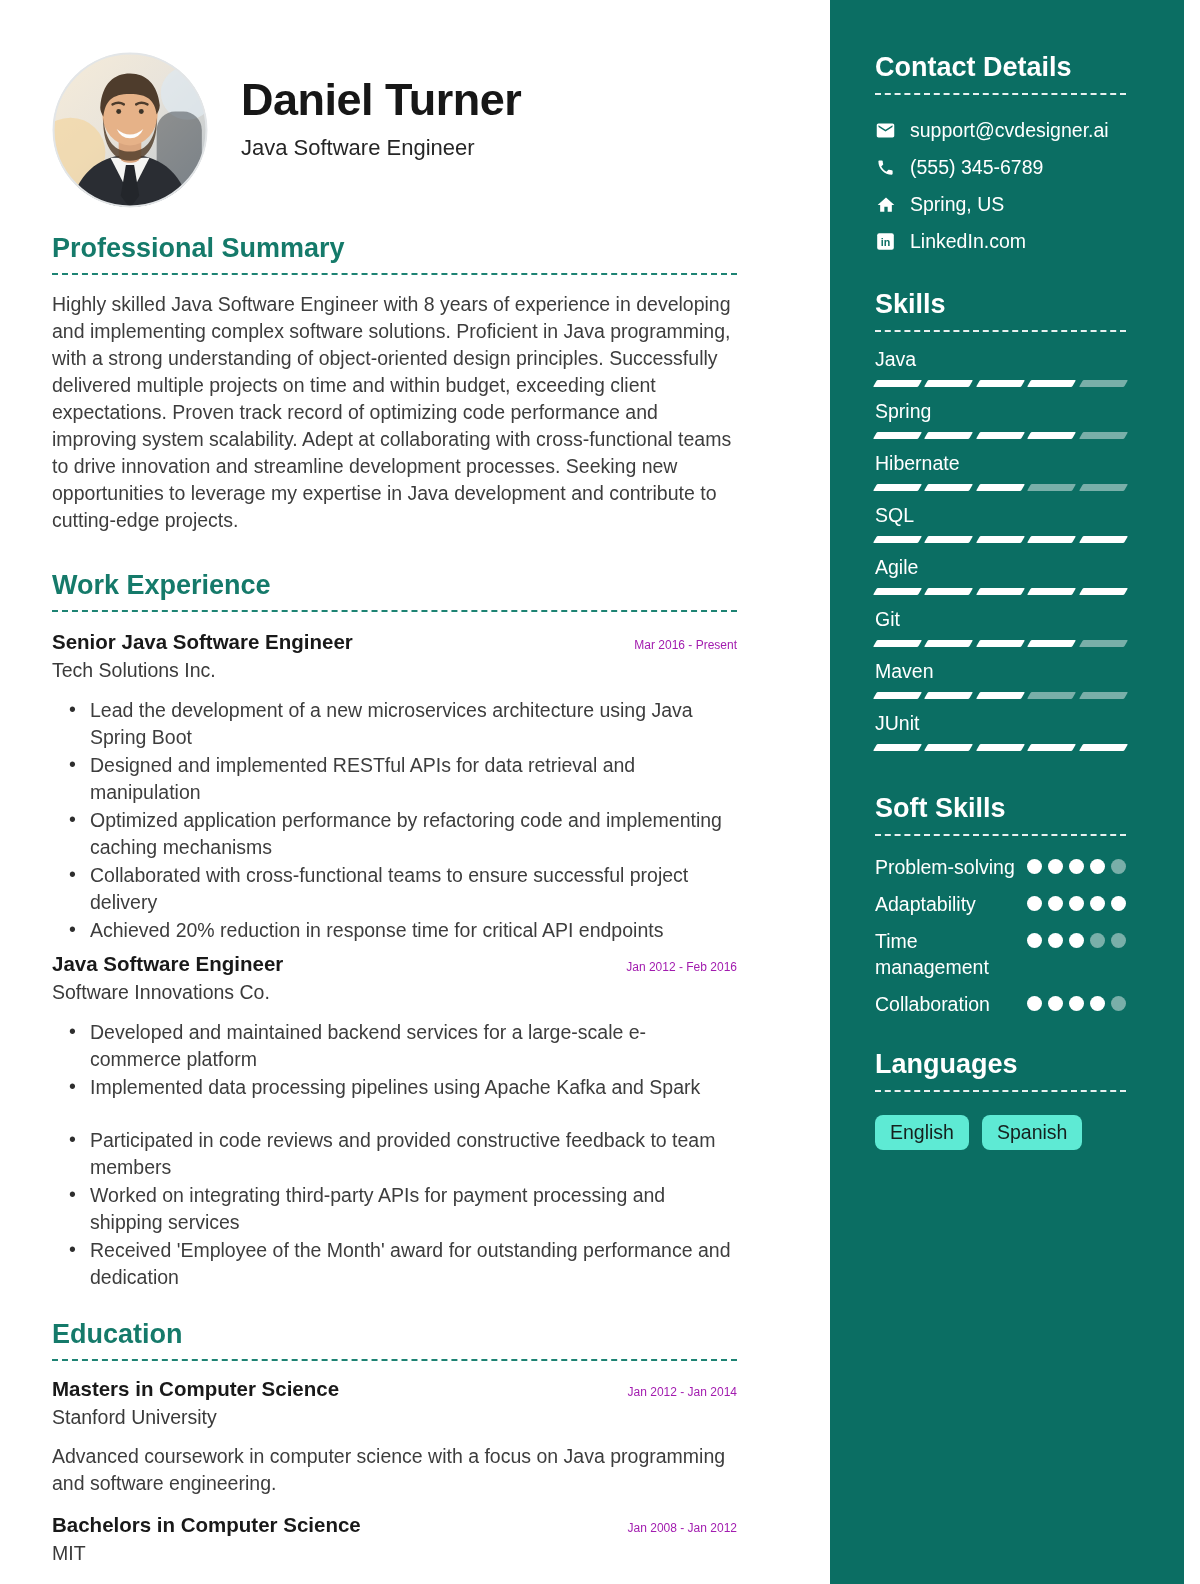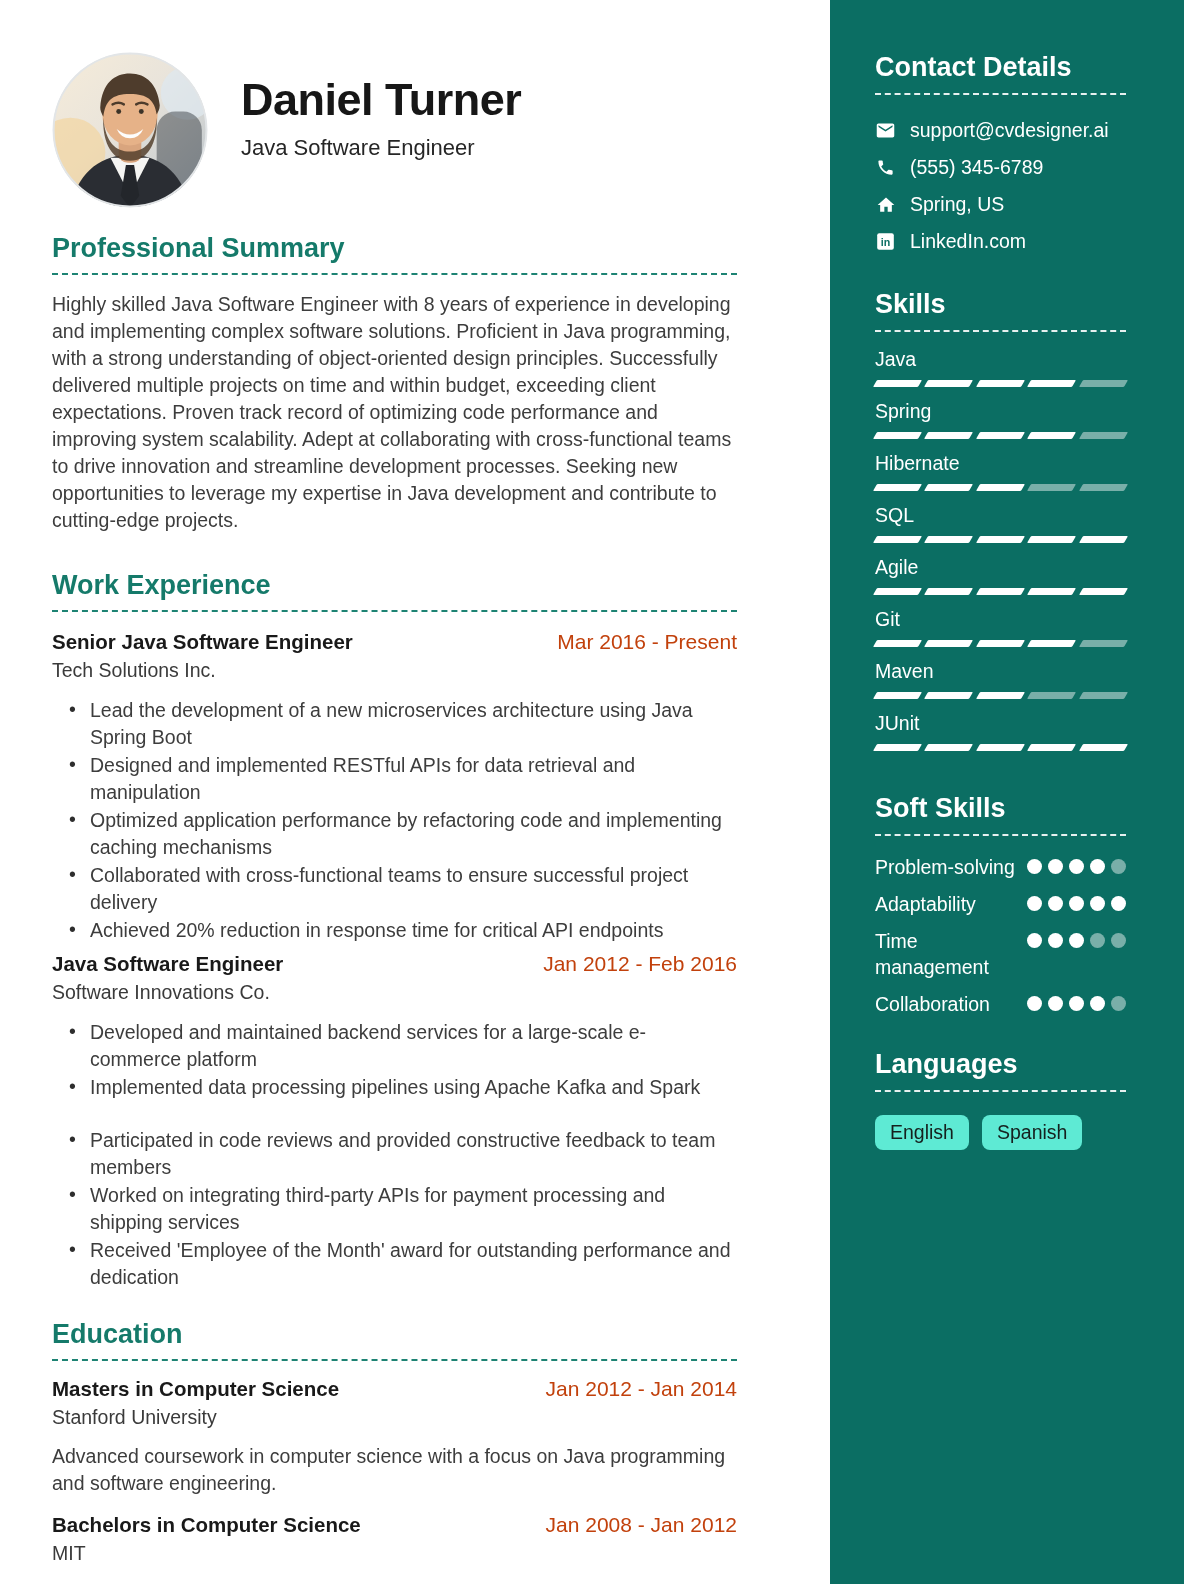--- a/index.html
+++ b/index.html
@@ -18,21 +18,21 @@
   .sec-summary .h-main{margin-top:25px;}
   .sec-work .h-main{margin-top:36px;}
   .sec-edu .h-main{margin-top:28px;}
 
   .para{font-size:19.5px;line-height:27px;color:#3d3d3d;margin-top:16px;}
 
   .job{margin-top:18px;}
   .job + .job{margin-top:8px;}
   .entry-head{display:flex;justify-content:space-between;align-items:baseline;}
   .entry-title{font-size:20.5px;font-weight:bold;color:#191919;}
-  .entry-dates{font-size:21px;color:#c2410c;white-space:nowrap;}
+  .entry-dates{font-size:12px;color:#a21caf;white-space:nowrap;}
   .entry-sub{font-size:19.5px;color:#3a3a3a;margin-top:5px;}
   ul.bullets{list-style:none;margin:15px 0 0 0;padding:0 0 0 17px;}
   ul.bullets li{position:relative;padding-left:21px;font-size:19.5px;line-height:27px;color:#3d3d3d;margin-bottom:1px;}
   ul.bullets li::before{content:"\2022";position:absolute;left:0;top:-1px;color:#2e2e2e;}
   ul.bullets li.gap-before{margin-top:26px;}
 
   .edu{margin-top:16px;}
   .edu .para{margin-top:14px;}
 
   

